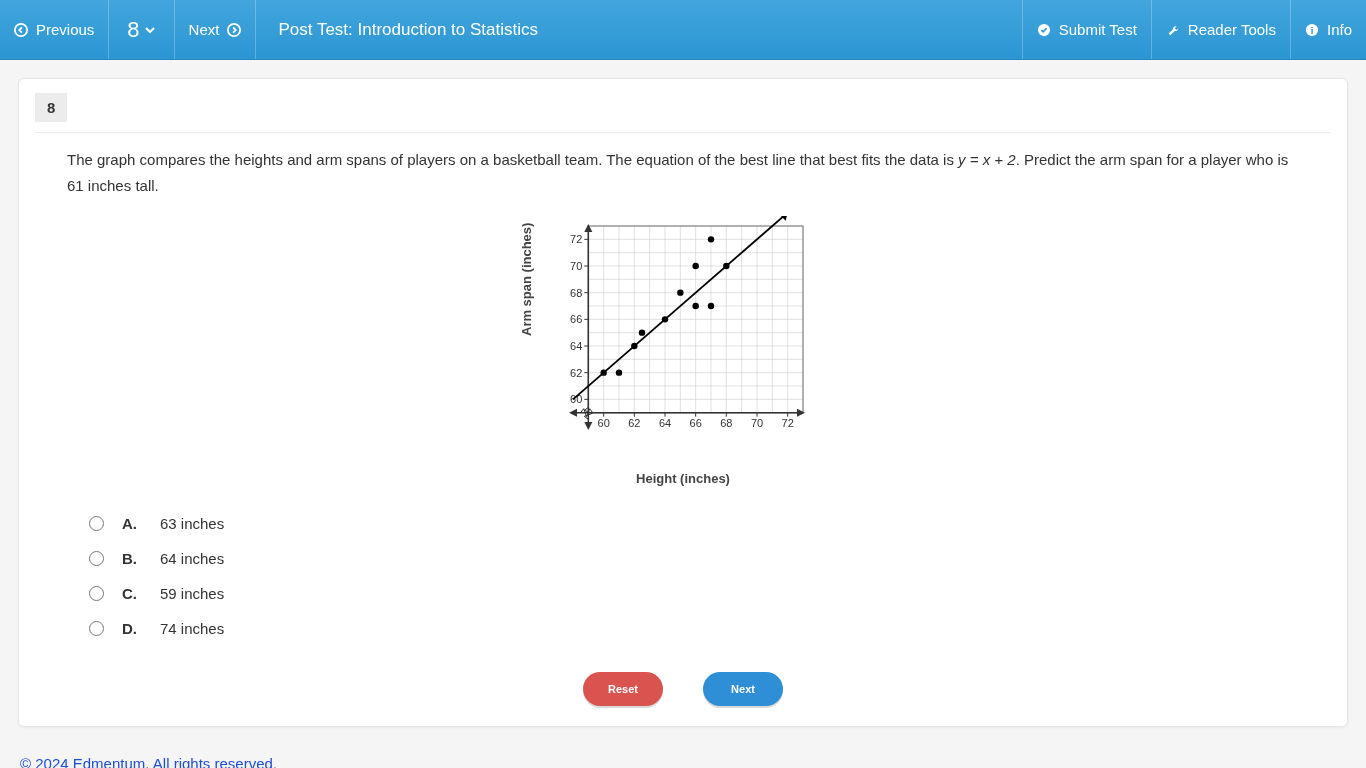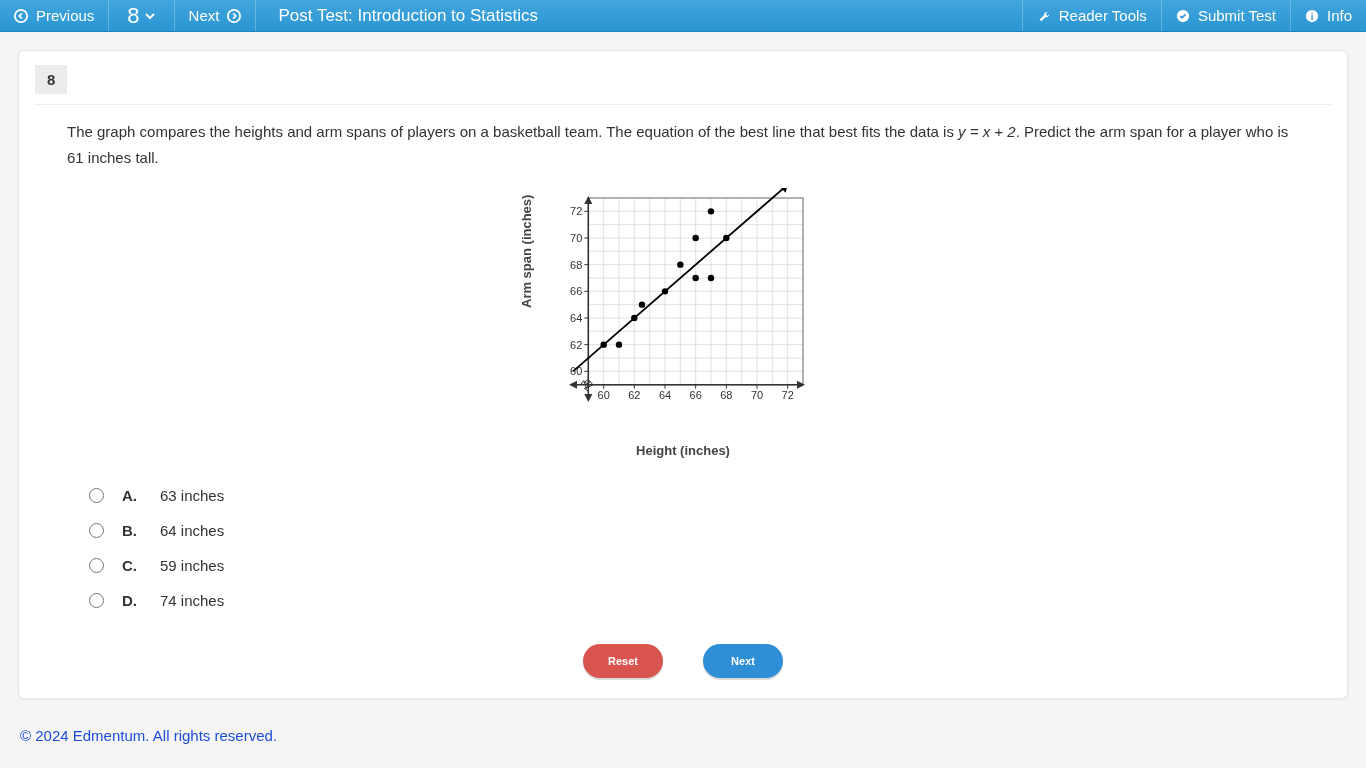--- a/index.html
+++ b/index.html
@@ -1,18 +1,18 @@
 <!DOCTYPE html>
 <html><head>
 <meta charset="utf-8">
 <style>
   * { box-sizing: border-box; margin: 0; padding: 0; }
   html, body { width: 1366px; height: 768px; font-family: Arial, Helvetica, sans-serif; background:#f5f5f5; color:#333; }
   
-  .topbar { display:flex; align-items:stretch; height:32px; background: linear-gradient(#42a5dd, #2b96d3); border-bottom:1px solid #2484bc; }
+  .topbar { display:flex; align-items:stretch; height:60px; background: linear-gradient(#42a5dd, #2b96d3); border-bottom:1px solid #2484bc; }
   .topbar .btn { display:flex; align-items:center; gap:8px; padding:0 14px; color:#fff; font-size:15px; border-right:1px solid rgba(255,255,255,0.25); cursor:pointer; }
   .topbar .btn.qnum { font-size:22px; font-weight:400; gap:4px; padding:0 18px; }
   .topbar .title { flex:0 0 auto; display:flex; align-items:center; padding:0 22px; color:#fff; font-size:17px; }
   .topbar .spacer { flex:1; }
   .topbar .right .btn { border-left:1px solid rgba(255,255,255,0.25); border-right:none; }
   .icon { display:inline-flex; width:14px; height:14px; }
   
   .card { margin:18px; background:#fff; border:1px solid #e6e6e6; border-radius:6px; box-shadow:0 1px 3px rgba(0,0,0,0.05); padding-bottom:20px; }
   .qhdr { padding:14px 16px 0 16px; }
   .qnum-box { display:inline-block; background:#ececec; padding:6px 12px; font-weight:700; font-size:15px; }
@@ -63,36 +63,36 @@
     <span class="icon">
       <svg viewBox="0 0 16 16" fill="#fff">
           <circle cx="8" cy="8" r="7" fill="none" stroke="#fff" stroke-width="2"></circle>
           <path d="M7 5l3 3-3 3" stroke="#fff" stroke-width="2" fill="none"></path>
         </svg>
     </span>
   </div>
   <div class="title">Post Test: Introduction to Statistics</div>
   <div class="spacer"></div>
   <div class="right" style="display:flex;">
-    <div class="btn">
-      <span class="icon">
-        <svg viewBox="0 0 16 16">
-            <path d="M12 4a3 3 0 00-4 3l-5 5 2 2 5-5a3 3 0 004-3l-2 2-2-2 2-2z" fill="#fff"></path>
-          </svg>
-      </span>
-      <span>Reader Tools</span>
-    </div>
     <div class="btn">
       <span class="icon">
         <svg viewBox="0 0 16 16">
             <circle cx="8" cy="8" r="7" fill="#fff"></circle>
             <path d="M5 8l2 2 4-4" stroke="#2b96d3" stroke-width="2" fill="none"></path>
           </svg>
       </span>
       <span>Submit Test</span>
+    </div>
+    <div class="btn">
+      <span class="icon">
+        <svg viewBox="0 0 16 16">
+            <path d="M12 4a3 3 0 00-4 3l-5 5 2 2 5-5a3 3 0 004-3l-2 2-2-2 2-2z" fill="#fff"></path>
+          </svg>
+      </span>
+      <span>Reader Tools</span>
     </div>
     <div class="btn">
       <span class="icon">
         <svg viewBox="0 0 16 16">
             <circle cx="8" cy="8" r="7" fill="#fff"></circle>
             <text x="8" y="12" text-anchor="middle" font-size="11" font-weight="bold" fill="#2b96d3">i</text>
           </svg>
       </span>
       <span>Info</span>
     </div>

